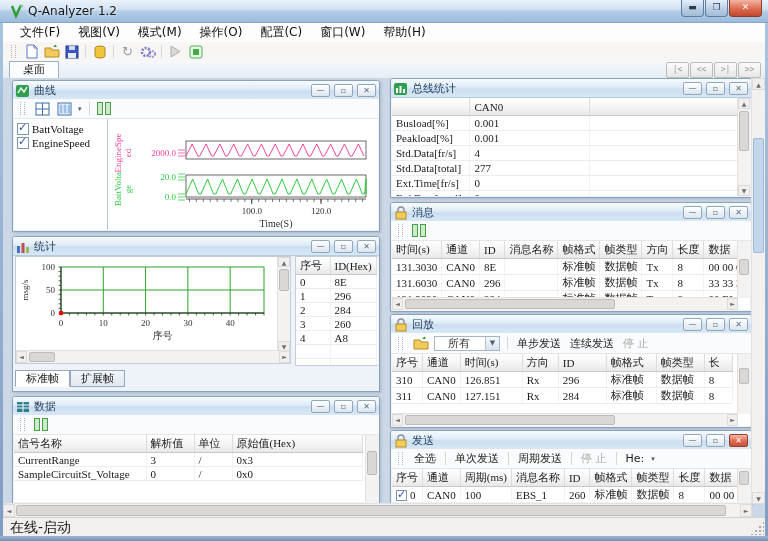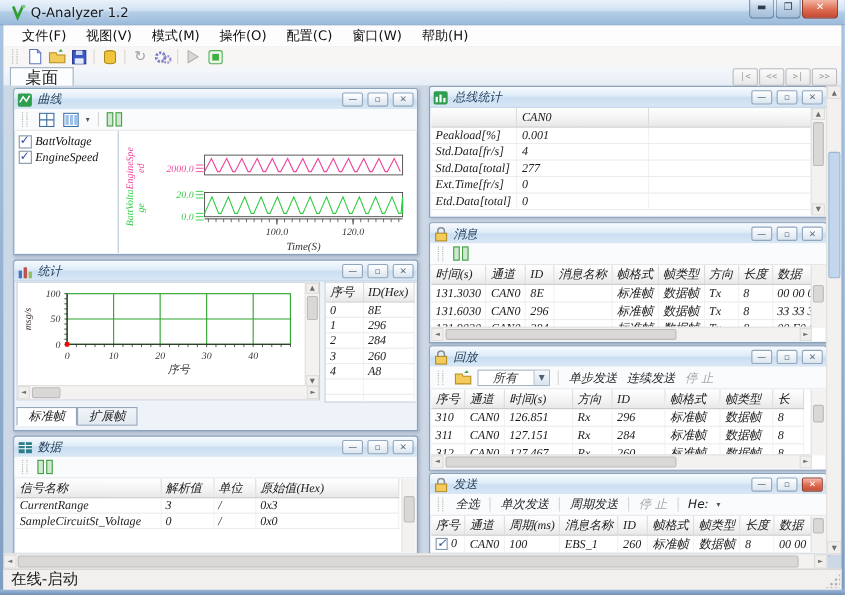--- a/index.html
+++ b/index.html
@@ -16,25 +16,25 @@
   .wbtn{width:23px;height:17px;border:1px solid #5e7da0;border-top:none;border-radius:0 0 4px 4px;background:linear-gradient(180deg,#e6eff9,#b9cee4 55%,#a3bdd8);color:#2b3c4e;font-size:9px;line-height:15px;text-align:center;box-sizing:border-box;}
   .wbtn.close{width:33px;background:linear-gradient(180deg,#f3b5a4,#dd6b50 55%,#c24a32);color:#fff;border-color:#8e3a28;}
   
   .menubar{position:absolute;left:3px;right:3px;top:22px;height:20px;background:#fdfdfd;border-bottom:1px solid #ececec;display:flex;align-items:center;padding-left:8px;}
   .menu-item{font-size:12px;color:#101010;padding:0 9px;line-height:19px;}
   .toolbar{position:absolute;left:3px;right:3px;top:42px;height:19px;background:#f7f6f5;border-bottom:1px solid #e6e4e2;display:flex;align-items:center;padding-left:8px;gap:3px;}
   .grip{width:3px;height:13px;margin-right:4px;border-left:1px dotted #b6b4b0;border-right:1px dotted #b6b4b0;}
   .ticon{width:17px;height:16px;display:inline-flex;align-items:center;justify-content:center;}
   .tsep{width:1px;height:13px;background:#d8d6d2;margin:0 2px;}
   .tabbar{position:absolute;left:3px;right:3px;top:61px;height:17px;background:linear-gradient(180deg,#f5f8fc,#e7edf5);border-bottom:1px solid #bcc8d6;}
-  .desktab{position:absolute;left:6px;top:0;height:16px;padding:0 13px;background:#fcfdfe;border:1px solid #9fb1c4;border-bottom:none;font-size:15px;line-height:16px;color:#222;}
+  .desktab{position:absolute;left:6px;top:0;height:16px;padding:0 13px;background:#fcfdfe;border:1px solid #9fb1c4;border-bottom:none;font-size:11px;line-height:16px;color:#222;}
   .navbtns{position:absolute;right:4px;top:1px;display:flex;gap:1px;}
   .navb{width:21px;height:14px;border:1px solid #bbb;border-radius:2px;background:linear-gradient(#fbfbfb,#e7e7e7);color:#9b9b9b;font-size:8px;line-height:13px;text-align:center;font-family:"DejaVu Sans Mono",monospace;}
   
-  .mdi{position:absolute;left:3px;right:3px;top:78px;height:439px;background:#cdd8e6;overflow:hidden;font-style:italic;}
+  .mdi{position:absolute;left:3px;right:3px;top:78px;height:439px;background:#cdd8e6;overflow:hidden;}
   
   .cw{position:absolute;background:#eef3f9;border:1px solid #8aa3bd;border-radius:3px 3px 0 0;box-shadow:1px 1px 3px rgba(60,80,110,.25);box-sizing:border-box;overflow:hidden;z-index:2;}
   .cw-tb{position:absolute;left:0;right:0;top:0;height:18px;background:linear-gradient(180deg,#f7fbfe 0%,#dfecf8 45%,#cbdff2 55%,#d8e7f5 100%);border-bottom:1px solid #b4cbe0;display:flex;align-items:center;padding:0 3px;gap:4px;}
   .cw-title{font-size:11px;color:#24415d;flex:1;line-height:17px;}
   .cw-b{width:19px;height:13px;border:1px solid #93a7bb;border-radius:2px;background:linear-gradient(#ffffff,#dbe5ef);font-size:8px;line-height:11px;text-align:center;color:#5b6f83;box-sizing:border-box;}
   .cw-b.red{background:linear-gradient(#f6b8a8,#e06a50 55%,#c64f35);color:#fff;border-color:#93402d;}
   .cw-tools{position:absolute;left:0;right:0;top:18px;height:19px;background:#fafbfc;border-bottom:1px solid #e3e7ec;display:flex;align-items:center;padding-left:7px;gap:5px;font-size:11px;color:#333;}
   .cw-body{position:absolute;left:1px;right:1px;bottom:1px;background:#fff;overflow:hidden;}
   .pause{display:inline-flex;gap:2px;}
   .pause i{display:block;width:4px;height:11px;background:#cfe9cf;border:1px solid #43a043;}
@@ -295,20 +295,25 @@
                 <col style="width:150px">
               </colgroup>
               <thead>
                 <tr>
                   <th></th>
                   <th>CAN0</th>
                   <th></th>
                 </tr>
               </thead>
               <tbody>
+                <tr>
+                  <td>Busload[%]</td>
+                  <td>0.001</td>
+                  <td></td>
+                </tr>
                 <tr>
                   <td>Peakload[%]</td>
                   <td>0.001</td>
                   <td></td>
                 </tr>
                 <tr>
                   <td>Std.Data[fr/s]</td>
                   <td>4</td>
                   <td></td>
                 </tr>
@@ -630,30 +635,20 @@
                 <tr>
                   <td>311</td>
                   <td>CAN0</td>
                   <td>127.151</td>
                   <td>Rx</td>
                   <td>284</td>
                   <td>标准帧</td>
                   <td>数据帧</td>
                   <td>8</td>
                 </tr>
-                <tr>
-                  <td>312</td>
-                  <td>CAN0</td>
-                  <td>127.467</td>
-                  <td>Rx</td>
-                  <td>260</td>
-                  <td>标准帧</td>
-                  <td>数据帧</td>
-                  <td>8</td>
-                </tr>
               </tbody>
             </table>
           </div>
         <div class="sbv" style="right:0;top:0;bottom:12px;">
           <span class="sbt" style="left:1px;right:1px;top:14px;height:16px;"></span>
         </div>
         <div class="sbh" style="left:0;right:12px;bottom:0;">
           <span class="sba" style="left:0;top:0;bottom:0;width:11px;line-height:10px;">◄</span>
           <span class="sbt" style="left:13px;top:1px;bottom:1px;width:210px;"></span>
           <span class="sba" style="right:0;top:0;bottom:0;width:11px;line-height:10px;">►</span>

